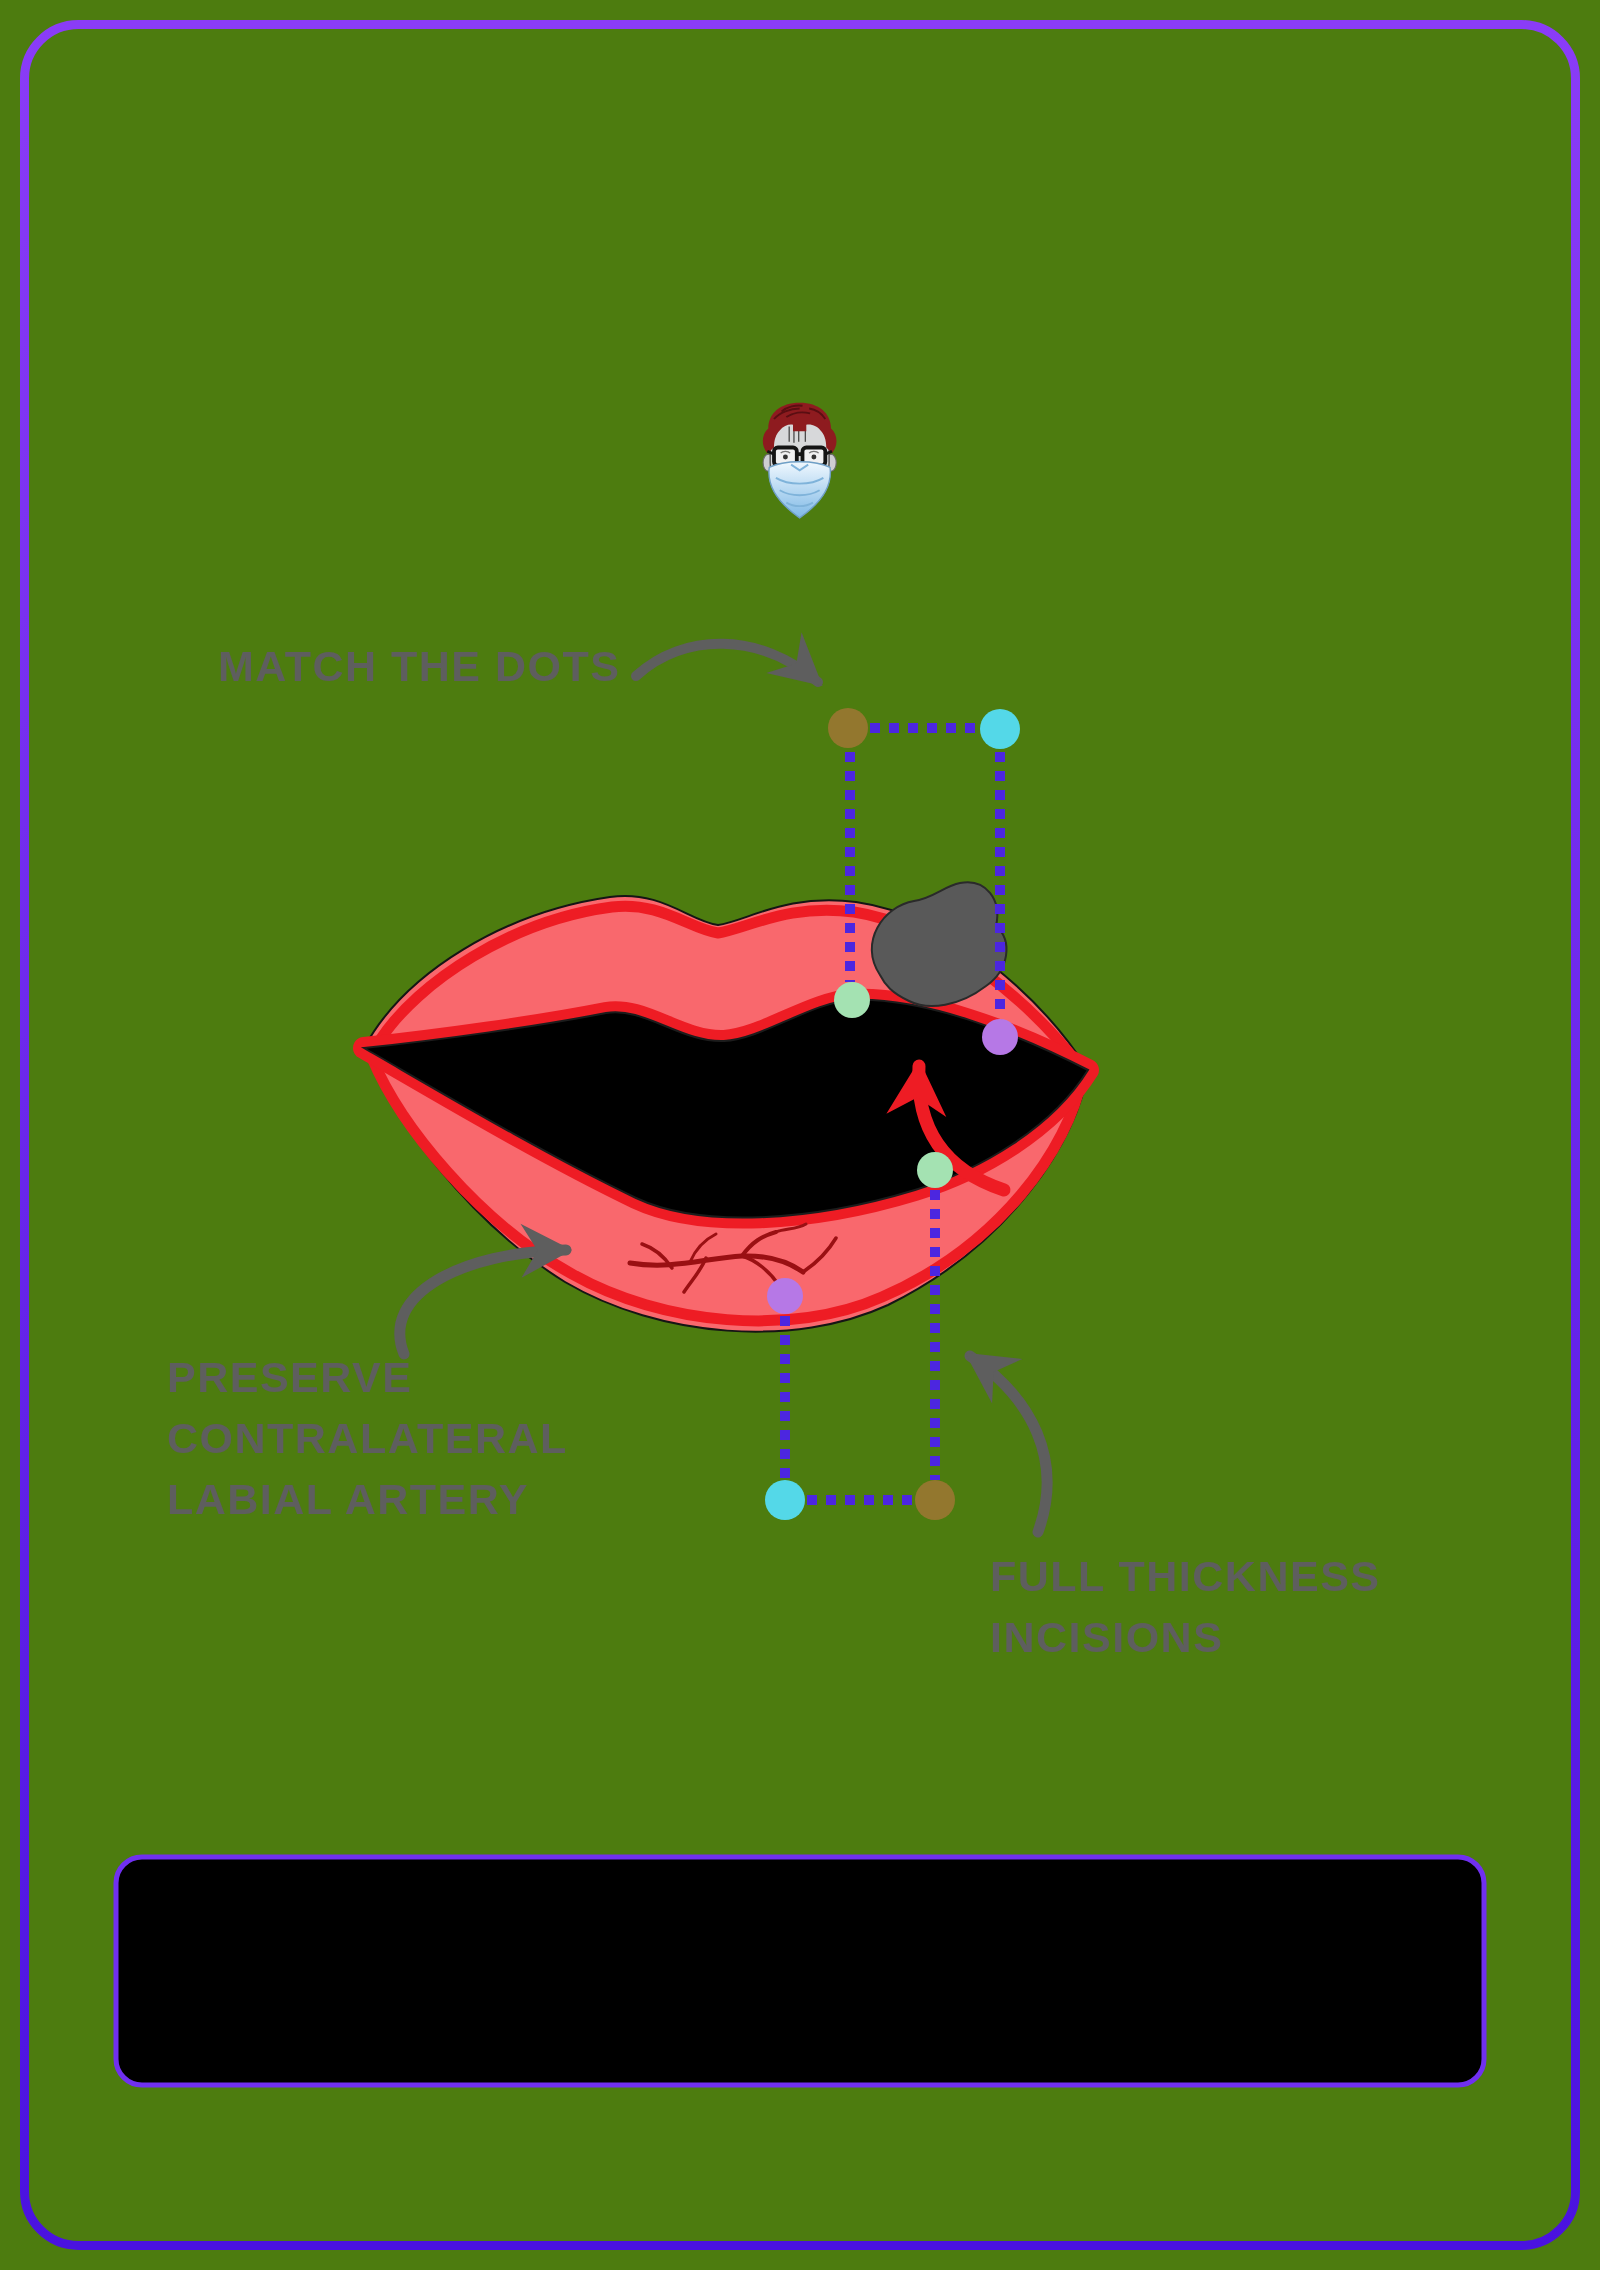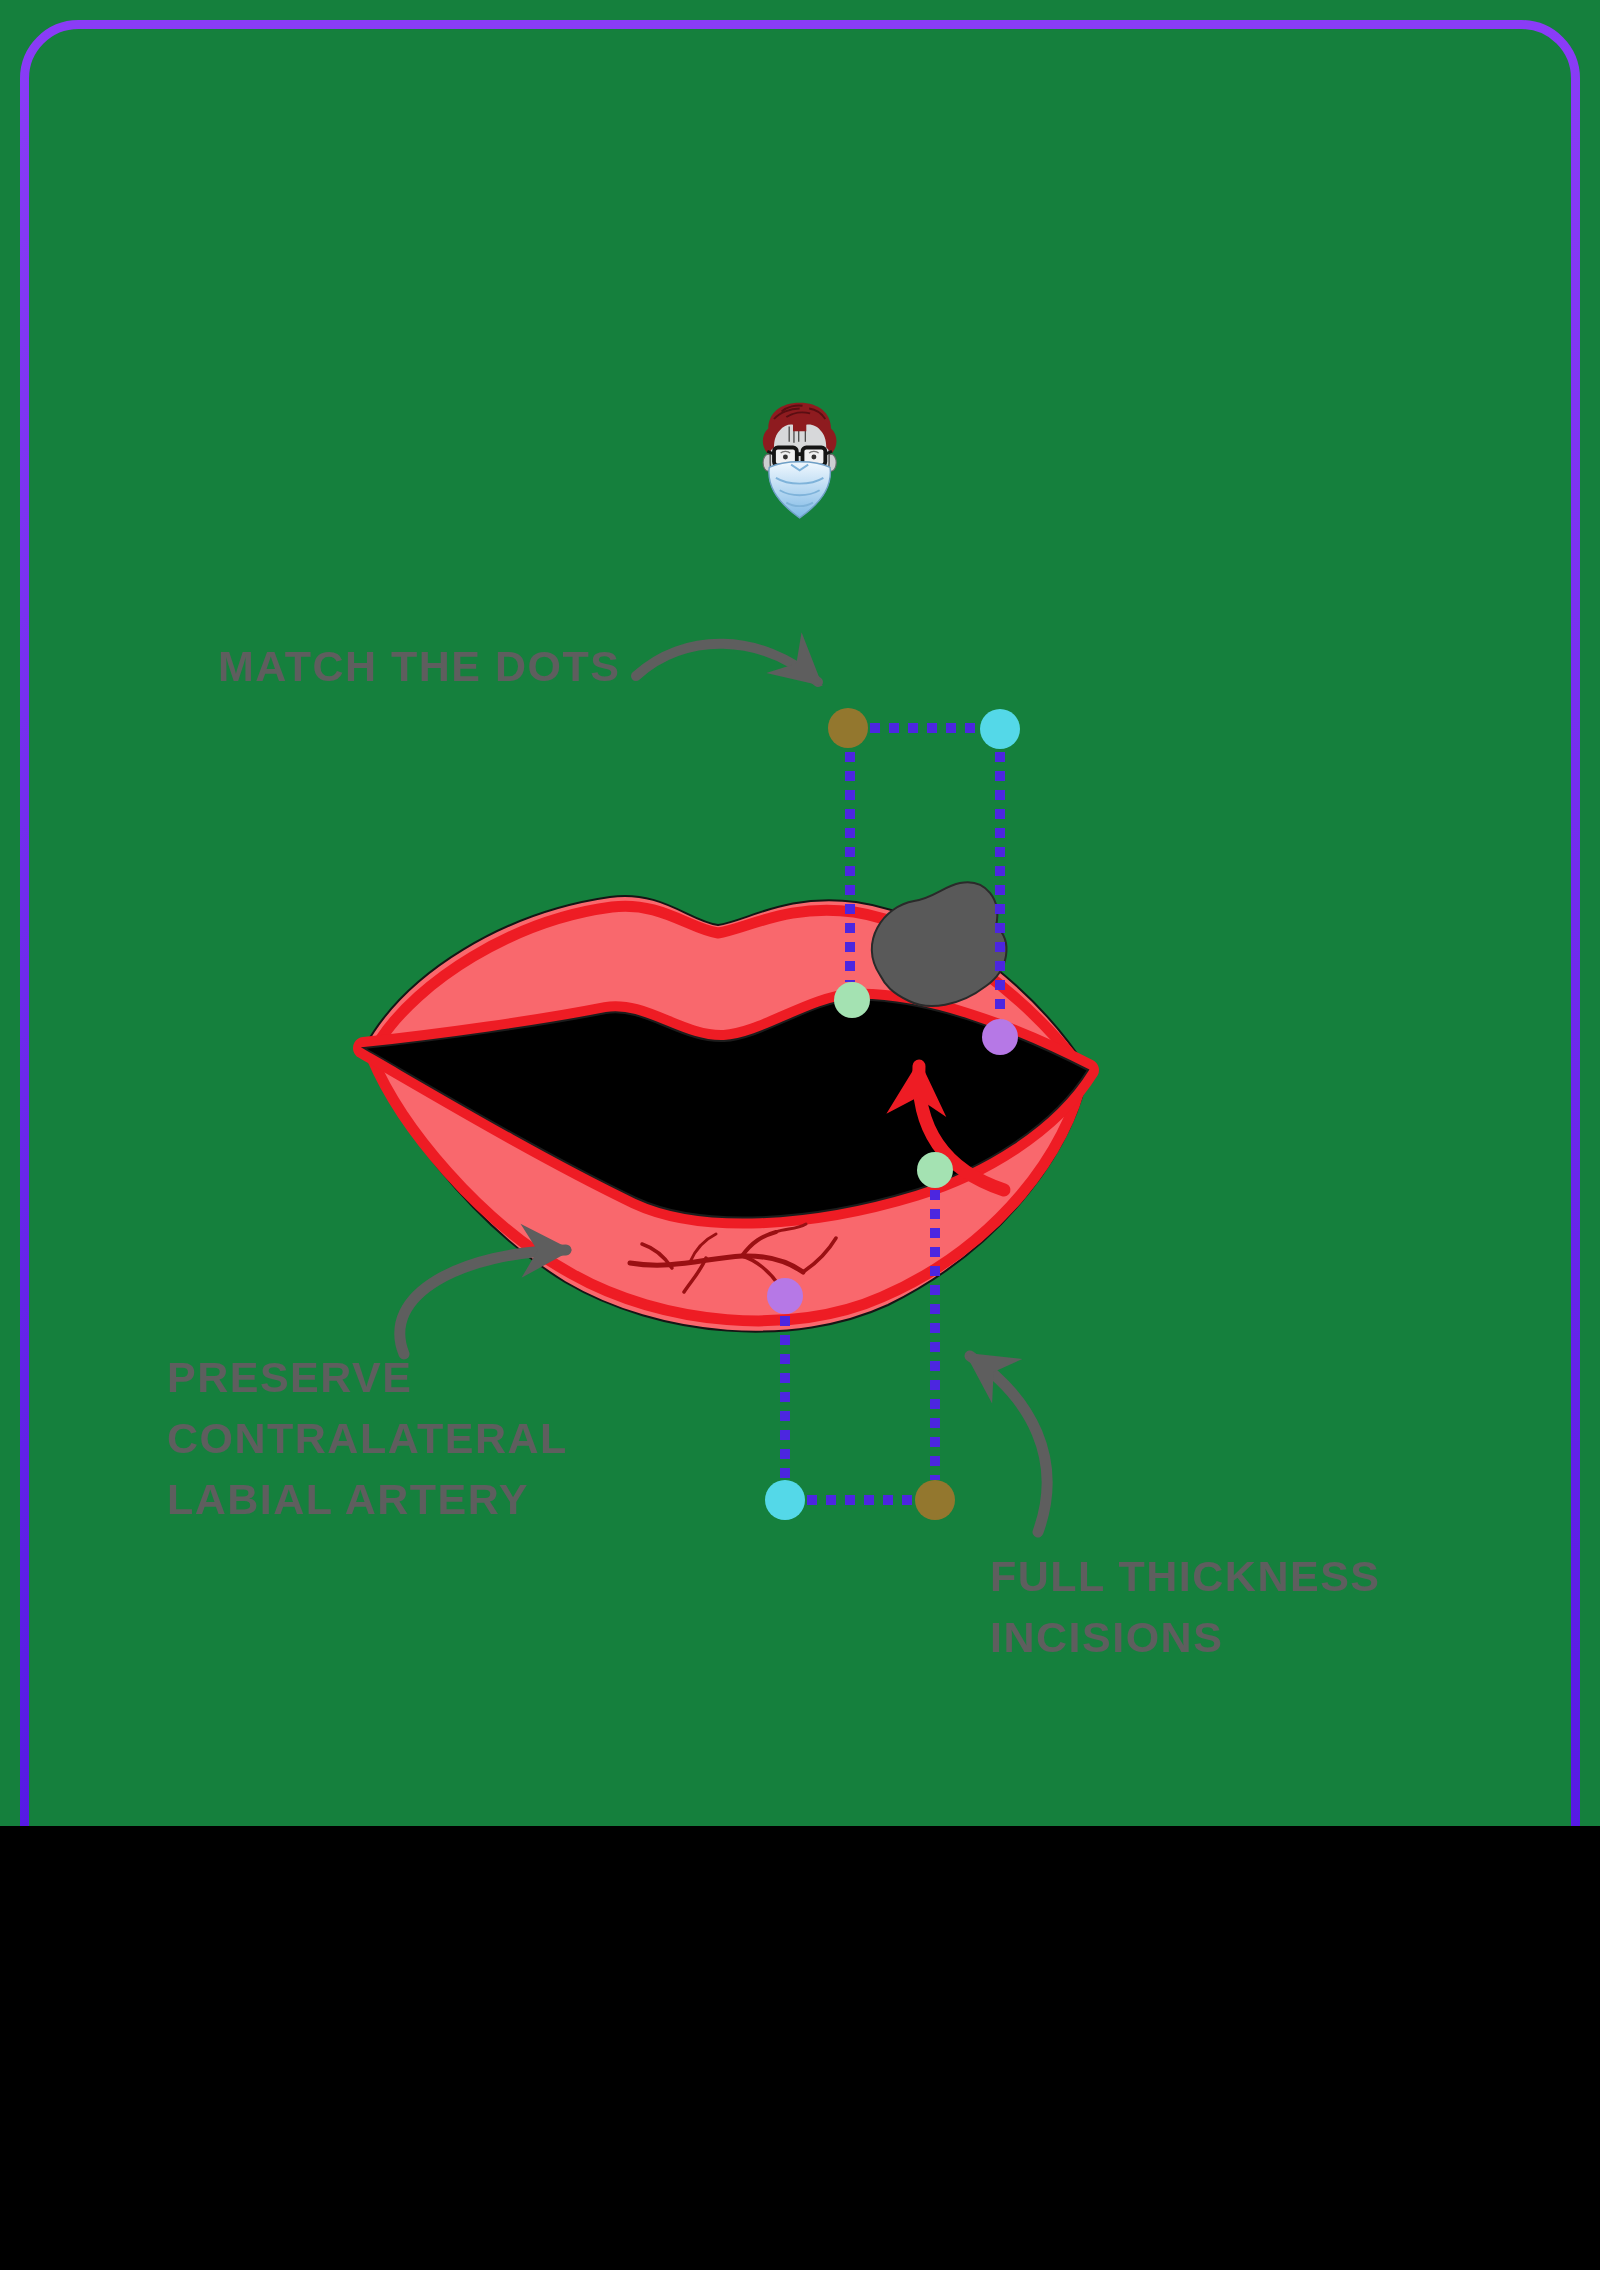--- a/index.html
+++ b/index.html
@@ -1,16 +1,16 @@
 <!DOCTYPE html>
 <html><head>
 <meta charset="utf-8">
 <style>
   html,body{margin:0;padding:0;background:#000;}
-  .canvas{position:relative;width:1600px;height:1826px;background:#15803d;overflow:hidden;text-align:right;}
+  .canvas{position:relative;width:1600px;height:2270px;background:#4d7c0f;overflow:hidden;text-align:right;}
   svg{position:absolute;left:0;top:0;}
   .lbl{font-family:"Liberation Sans","DejaVu Sans",sans-serif;font-weight:bold;font-size:43px;letter-spacing:1.5px;}
 </style>
 </head>
 <body>
 
 <div class="canvas">
 <svg width="1600" height="2270" viewBox="0 0 1600 2270">
   <defs>
     <linearGradient id="cardGrad" x1="0" y1="0" x2="0" y2="1">

